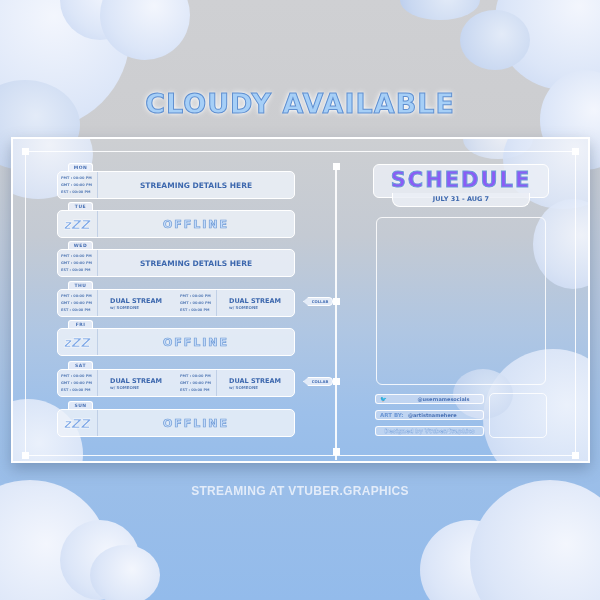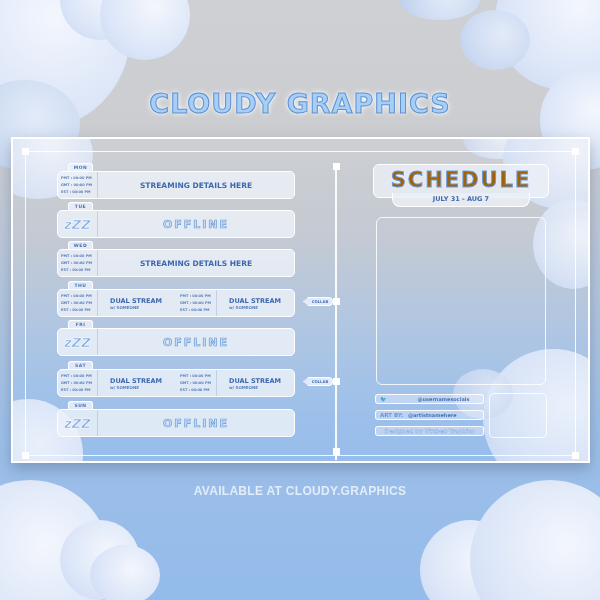--- a/index.html
+++ b/index.html
@@ -57,21 +57,21 @@
       font-size: 3.8px; font-weight: bold; color: #4a72b5; text-align: center; line-height: 8px;
       clip-path: polygon(18% 0, 100% 0, 100% 100%, 18% 100%, 0 50%);
       padding-left: 4px;
     }
 
     .sched-box {
       position: absolute; left: 373px; top: 164px; width: 176px; height: 34px;
       background: rgba(235,239,246,0.8); border: 1px solid #ffffff; border-radius: 6px;
       text-align: center;
     }
-    .sched-title { font-size: 21px; font-weight: bold; letter-spacing: 2px; color: #a16207; -webkit-text-stroke: 1px #6b9ad8; text-shadow: 0 0 3px #fff; line-height: 30px; }
+    .sched-title { font-size: 21px; font-weight: bold; letter-spacing: 2px; color: #8b5cf6; -webkit-text-stroke: 1px #6b9ad8; text-shadow: 0 0 3px #fff; line-height: 30px; }
     .sched-date-tab {
       position: absolute; left: 392px; top: 193px; width: 138px; height: 14px;
       background: rgba(235,239,246,0.85); border: 1px solid #ffffff; border-top: none; border-radius: 0 0 8px 8px;
       text-align: center; font-size: 6.5px; font-weight: bold; color: #3d68ae; line-height: 13px;
     }
     .cam-box { position: absolute; left: 376px; top: 217px; width: 170px; height: 168px; border: 1px solid rgba(255,255,255,0.85); border-radius: 6px; }
     .small-box { position: absolute; left: 489px; top: 393px; width: 58px; height: 45px; border: 1px solid rgba(255,255,255,0.85); border-radius: 5px; }
     .social {
       position: absolute; left: 375px; width: 109px; height: 10px;
       background: rgba(232,238,250,0.45); border: 1px solid rgba(255,255,255,0.9); border-radius: 3px;
@@ -99,21 +99,21 @@
   <div class="cloud dim" style="left:400px;top:-20px;width:80px;height:40px;"></div>
   <div class="cloud" style="left:540px;top:70px;width:90px;height:100px;"></div>
   <div class="cloud" style="left:-50px;top:480px;width:160px;height:160px;"></div>
   <div class="cloud" style="left:60px;top:520px;width:80px;height:80px;"></div>
   <div class="cloud" style="left:90px;top:545px;width:70px;height:60px;"></div>
   <div class="cloud" style="left:420px;top:520px;width:100px;height:100px;"></div>
   <div class="cloud" style="left:470px;top:480px;width:160px;height:160px;"></div>
   <div class="cloud dim" style="left:360px;top:287px;width:30px;height:16px;"></div>
 </div>
 
-<div class="title">CLOUDY GRAPHICS</div>
+<div class="title">CLOUDY AVAILABLE</div>
 
 <div class="card">
   <div class="cloud" style="left:-30px;top:-30px;width:110px;height:90px;opacity:0.9;"></div>
   <div class="cloud" style="left:450px;top:-20px;width:70px;height:40px;opacity:0.8;"></div>
   <div class="cloud" style="left:490px;top:-30px;width:120px;height:100px;opacity:0.9;"></div>
   <div class="cloud" style="left:520px;top:60px;width:80px;height:90px;opacity:0.9;"></div>
   <div class="cloud" style="left:-40px;top:260px;width:110px;height:110px;opacity:0.9;"></div>
   <div class="cloud" style="left:470px;top:210px;width:140px;height:140px;opacity:0.9;"></div>
   <div class="cloud dim" style="left:440px;top:230px;width:60px;height:50px;opacity:0.8;"></div>
 </div>
@@ -229,13 +229,13 @@
 <div class="social" style="top:394px;">
   <span class="lead">🐦</span>
   <span class="val">@usernamesocials</span>
 </div>
 <div class="social" style="top:410px;">
   <span class="lead">ART BY:</span>
   <span class="val" style="text-align:left;padding-left:4px;">@artistnamehere</span>
 </div>
 <div class="social designed" style="top:426px;">Designed by Vtuber.Graphics</div>
 
-<div class="footer">AVAILABLE AT CLOUDY.GRAPHICS</div>
+<div class="footer">STREAMING AT VTUBER.GRAPHICS</div>
 
 </body></html>

